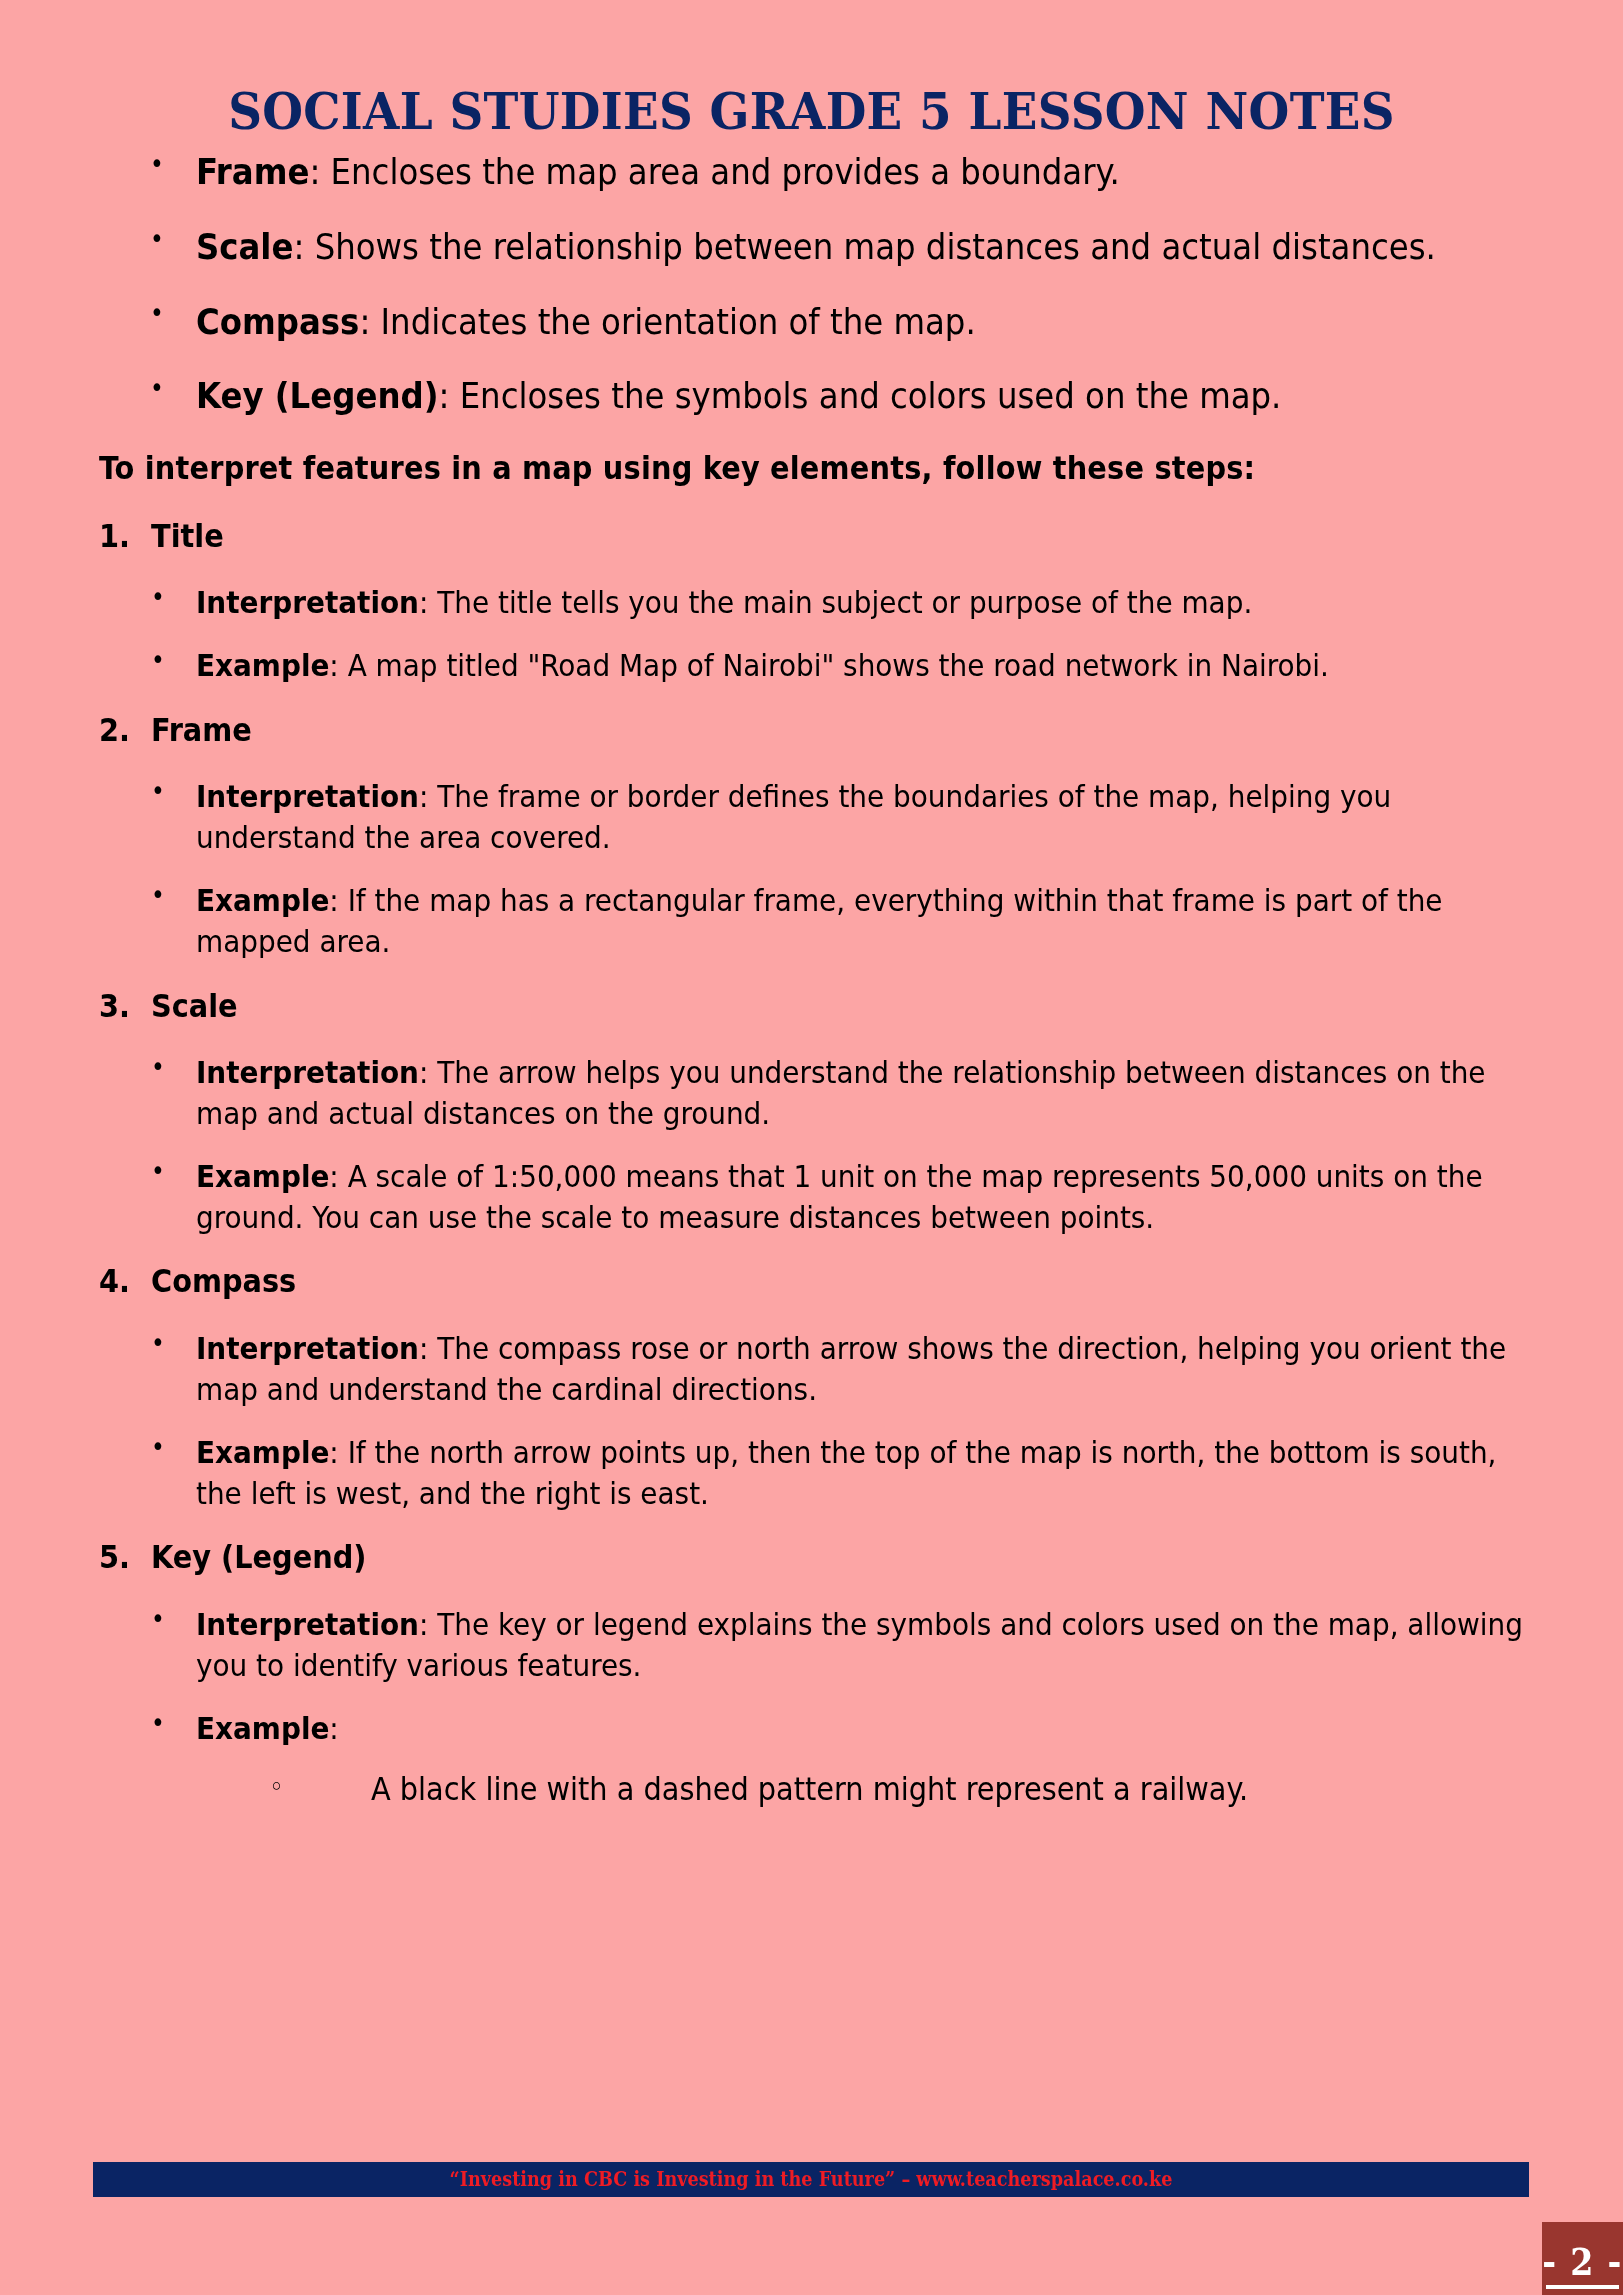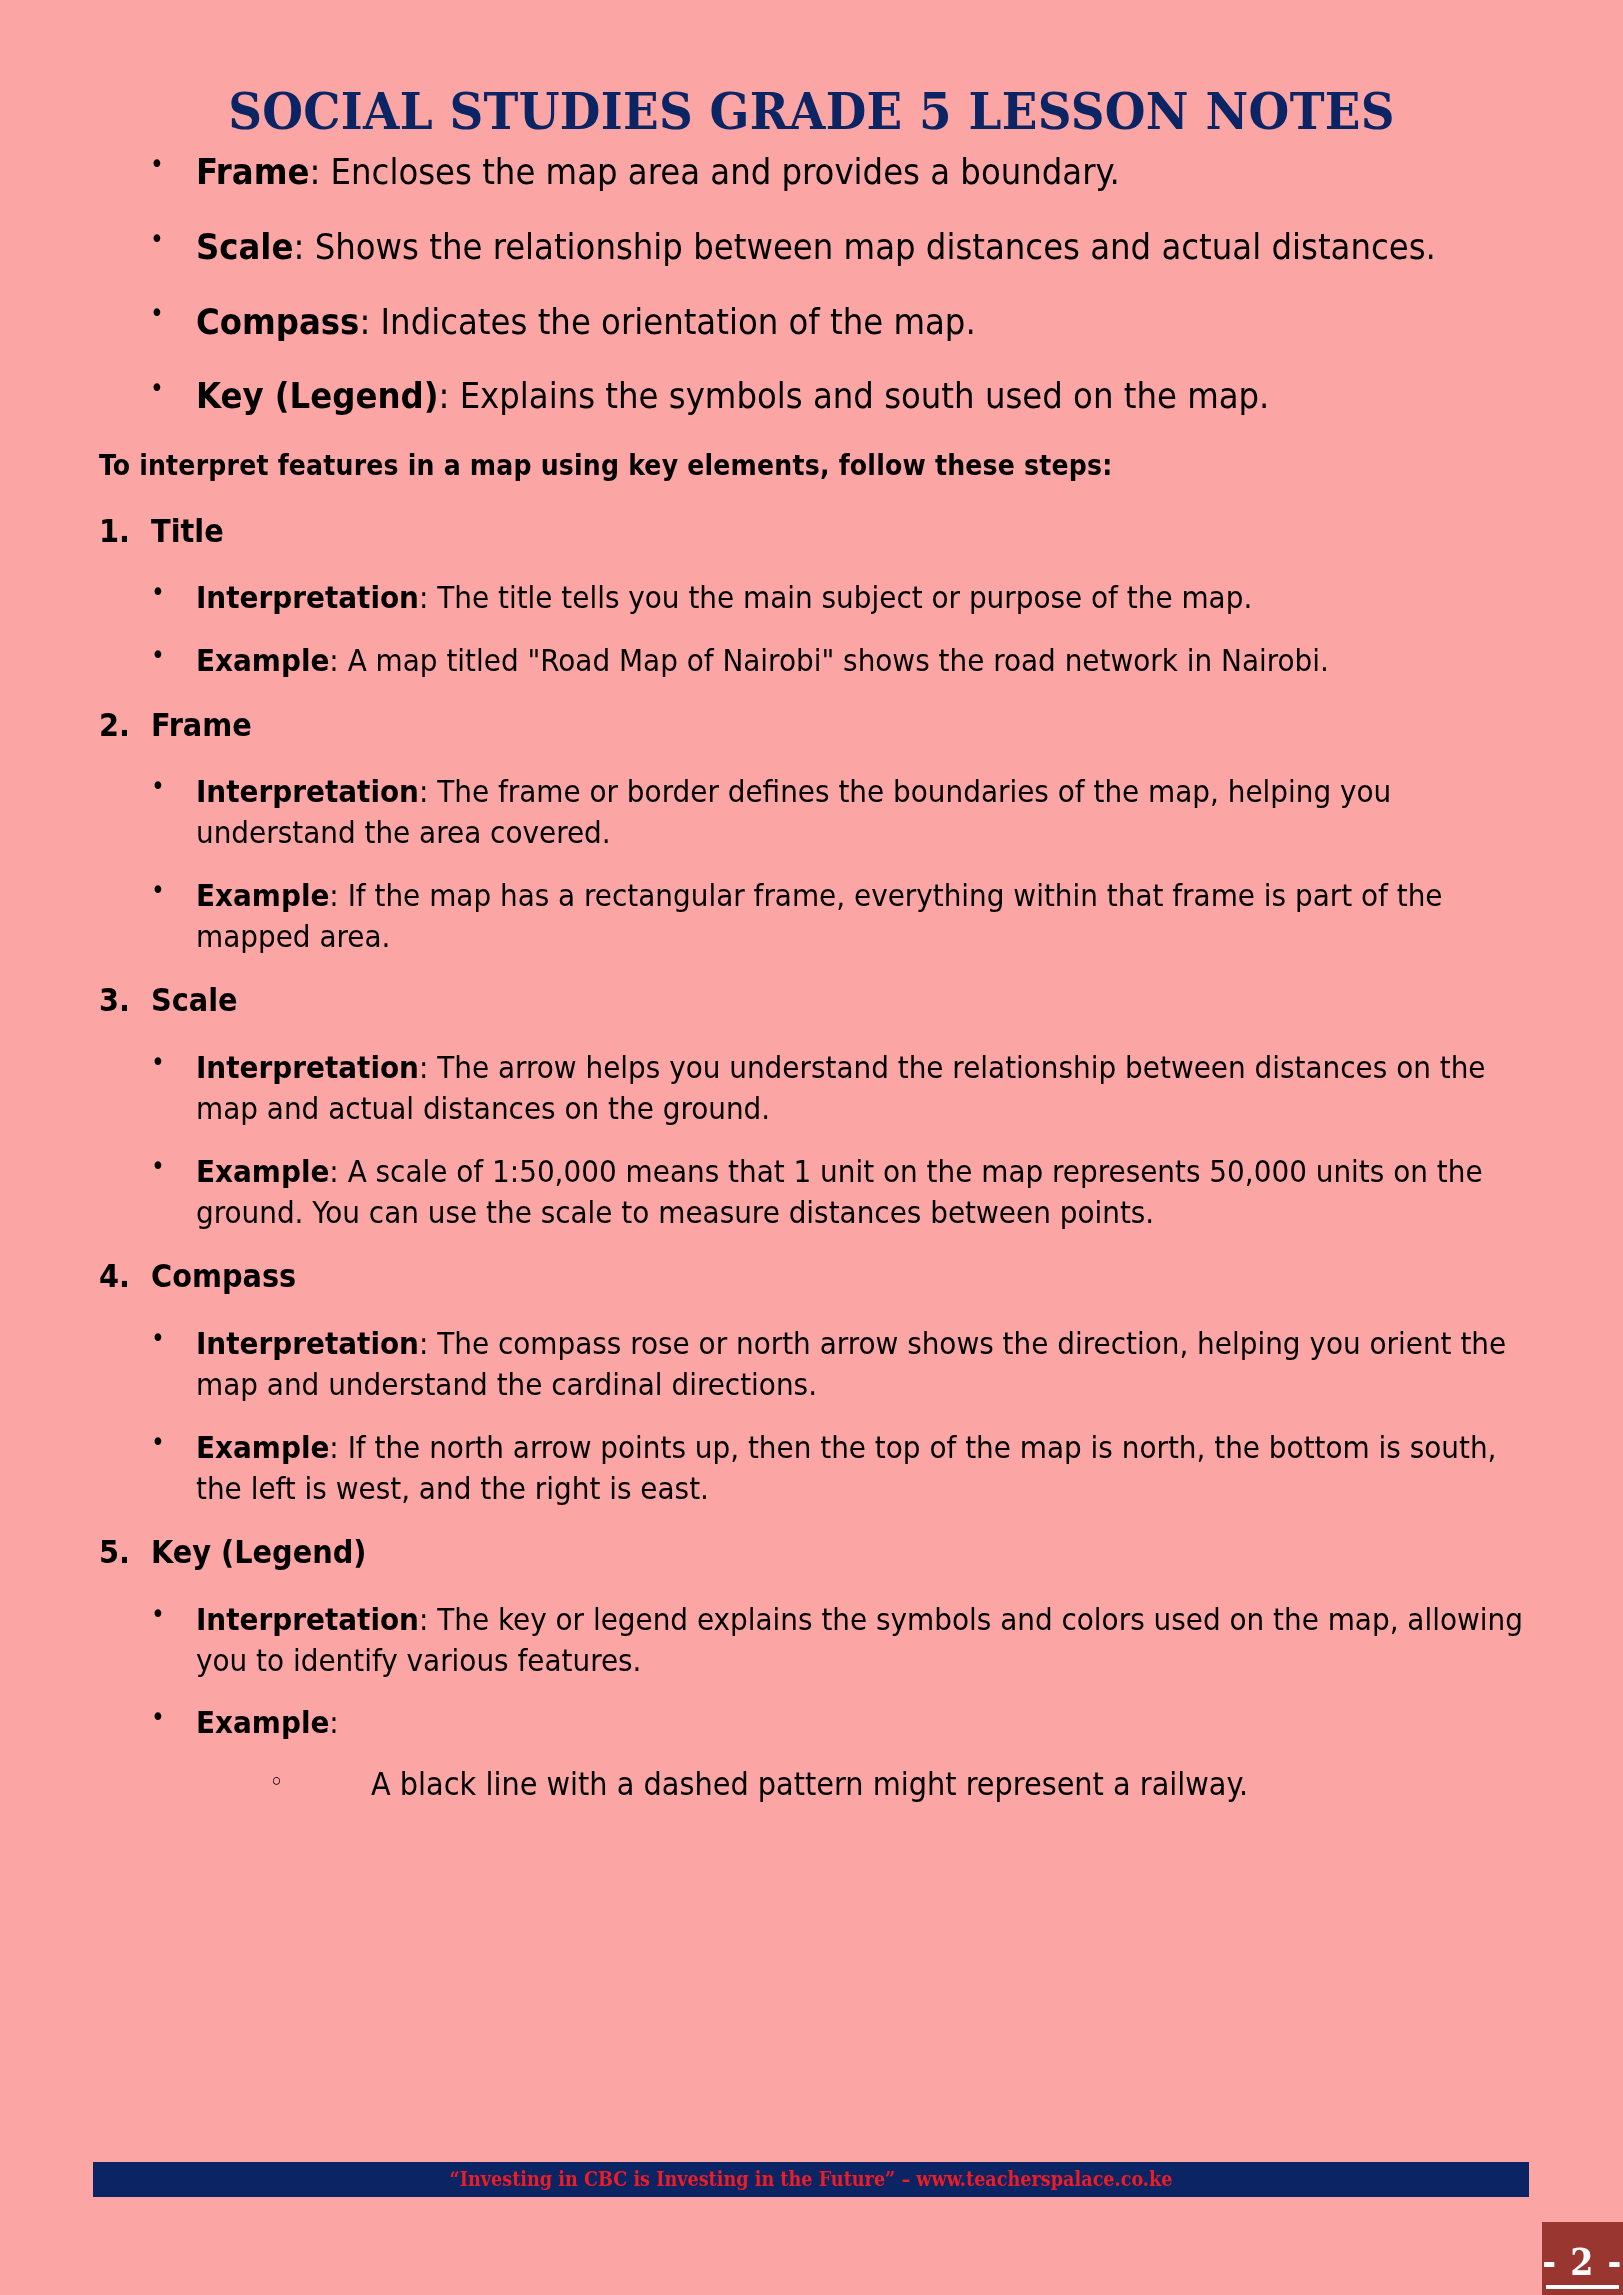--- a/index.html
+++ b/index.html
@@ -62,21 +62,21 @@
     line-height: 1.30;
     color: #000;
   }
 
   
   .lbl { font-weight: 700; }
 
   
   .sec-heading {
     font-weight: 700;
-    font-size: 28px;
+    font-size: 32px;
     line-height: 1.30;
     margin: 14.4px 0 26px 0;
     letter-spacing: 0.2px;
   }
 
   
   .num-item {
     position: relative;
     padding-left: 52px;
     font-weight: 700;
@@ -191,21 +191,21 @@
 <div class="page">
 
   <div class="doc-title">SOCIAL STUDIES GRADE 5 LESSON NOTES</div>
 
   <div class="body-col">
 
     <div>
       <div class="bullet-row"><span class="lbl">Frame</span><span>: </span><span>Encloses the map area and provides a boundary.</span></div>
       <div class="bullet-row"><span class="lbl">Scale</span><span>: </span><span>Shows the relationship between map distances and actual distances.</span></div>
       <div class="bullet-row"><span class="lbl">Compass</span><span>: </span><span>Indicates the orientation of the map.</span></div>
-      <div class="bullet-row"><span class="lbl">Key (Legend)</span><span>: </span><span>Explains the symbols and south used on the map.</span></div>
+      <div class="bullet-row"><span class="lbl">Key (Legend)</span><span>: </span><span>Encloses the symbols and colors used on the map.</span></div>
     </div>
 
     <div class="sec-heading">To interpret features in a map using key elements, follow these steps:</div>
 
     <div class="num-item"><span class="num">1.</span><span>Title</span></div>
     <div class="sub-list">
       <div class="sub-row"><span class="lbl">Interpretation</span><span>: </span><span>The title tells you the main subject or purpose of the map.</span></div>
       <div class="sub-row"><span class="lbl">Example</span><span>: </span><span>A map titled "Road Map of Nairobi" shows the road network in Nairobi.</span></div>
     </div>
 

